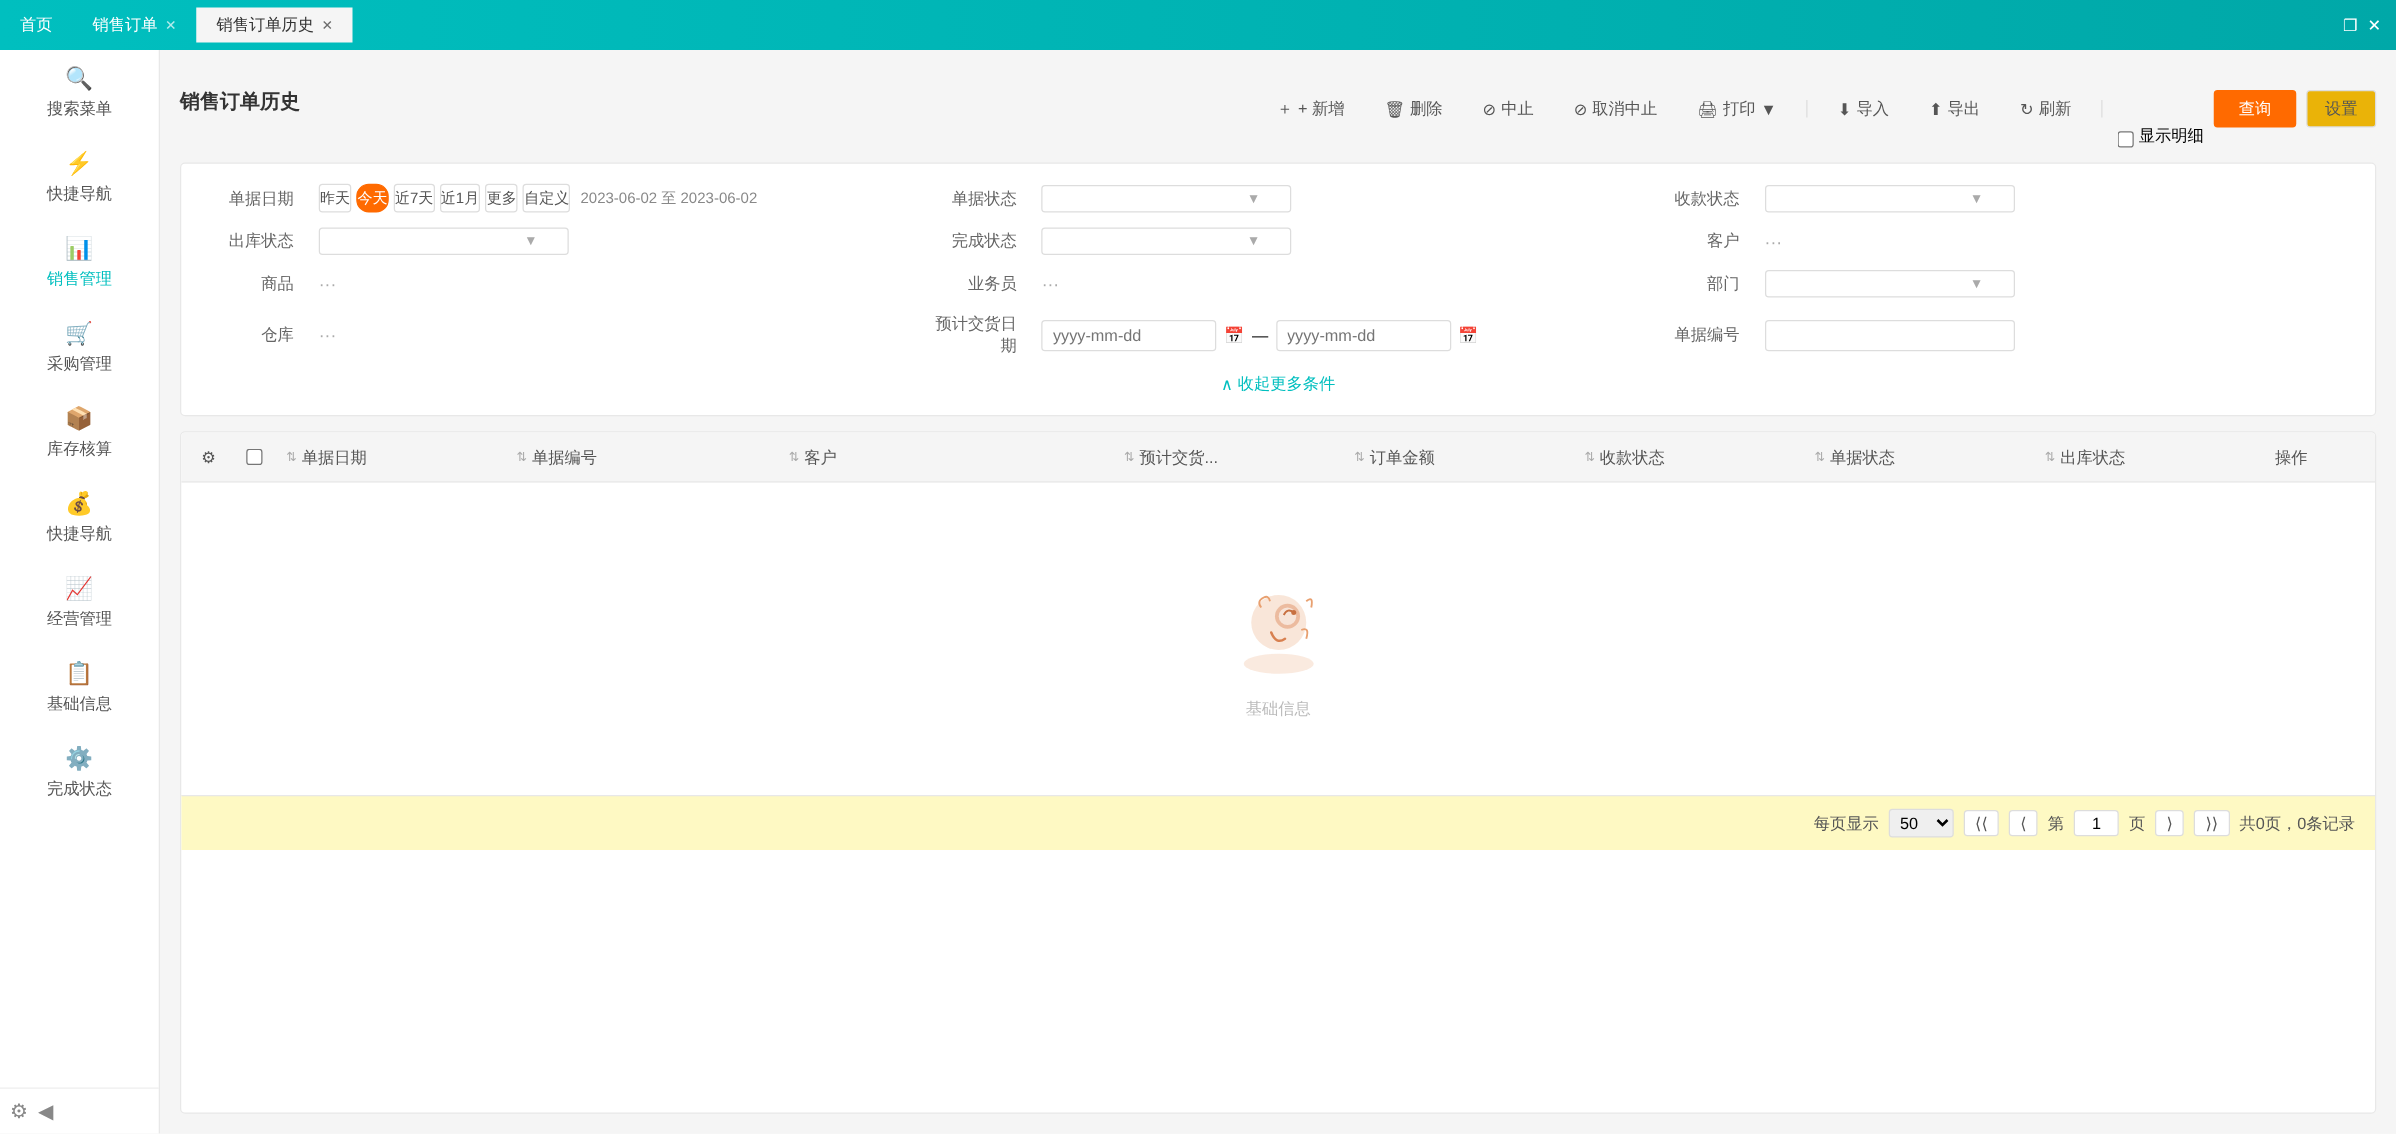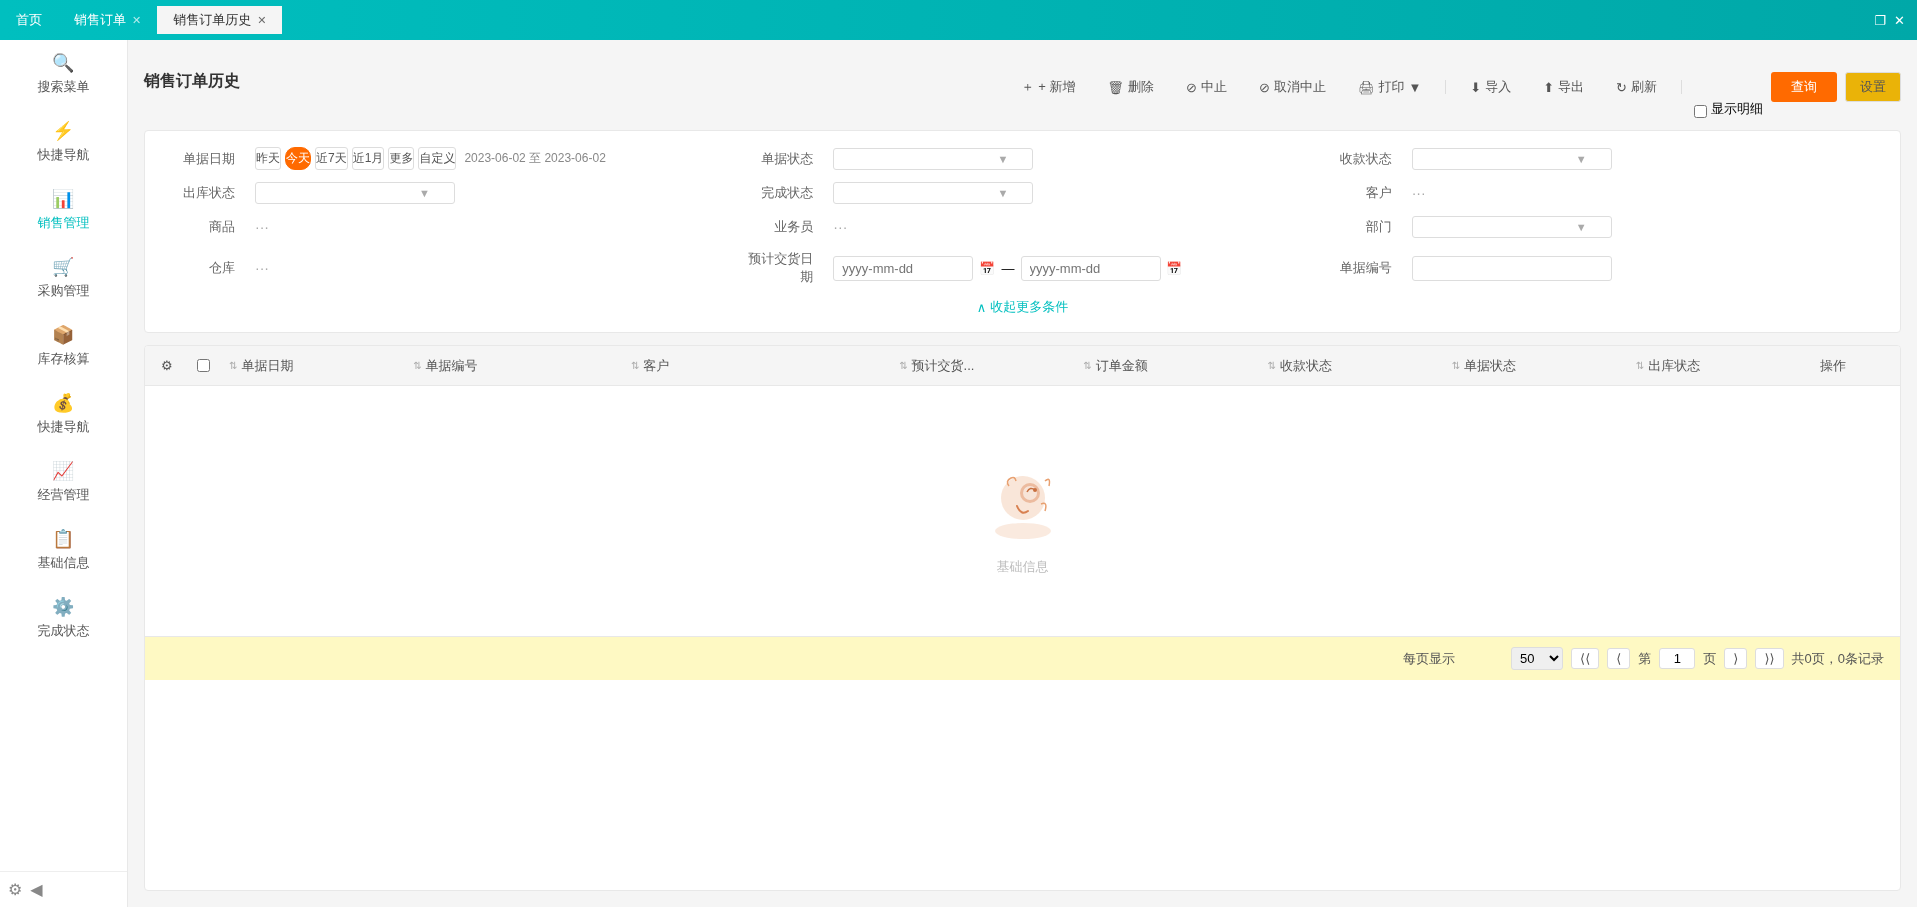--- a/index.html
+++ b/index.html
@@ -304,21 +304,20 @@
       gap: 8px;
       background: #fef9c3;
       border-top: 1px solid #e8e8e8;
       font-size: 13px;
       color: #555;
     }
     .pagination select {
       border: 1px solid #ddd;
       padding: 2px 4px;
       border-radius: 3px;
-      margin-left: 48px;
     }
     .pagination button {
       border: 1px solid #ddd;
       background: white;
       padding: 2px 8px;
       cursor: pointer;
       border-radius: 3px;
       color: #555;
     }
     .pagination input {

